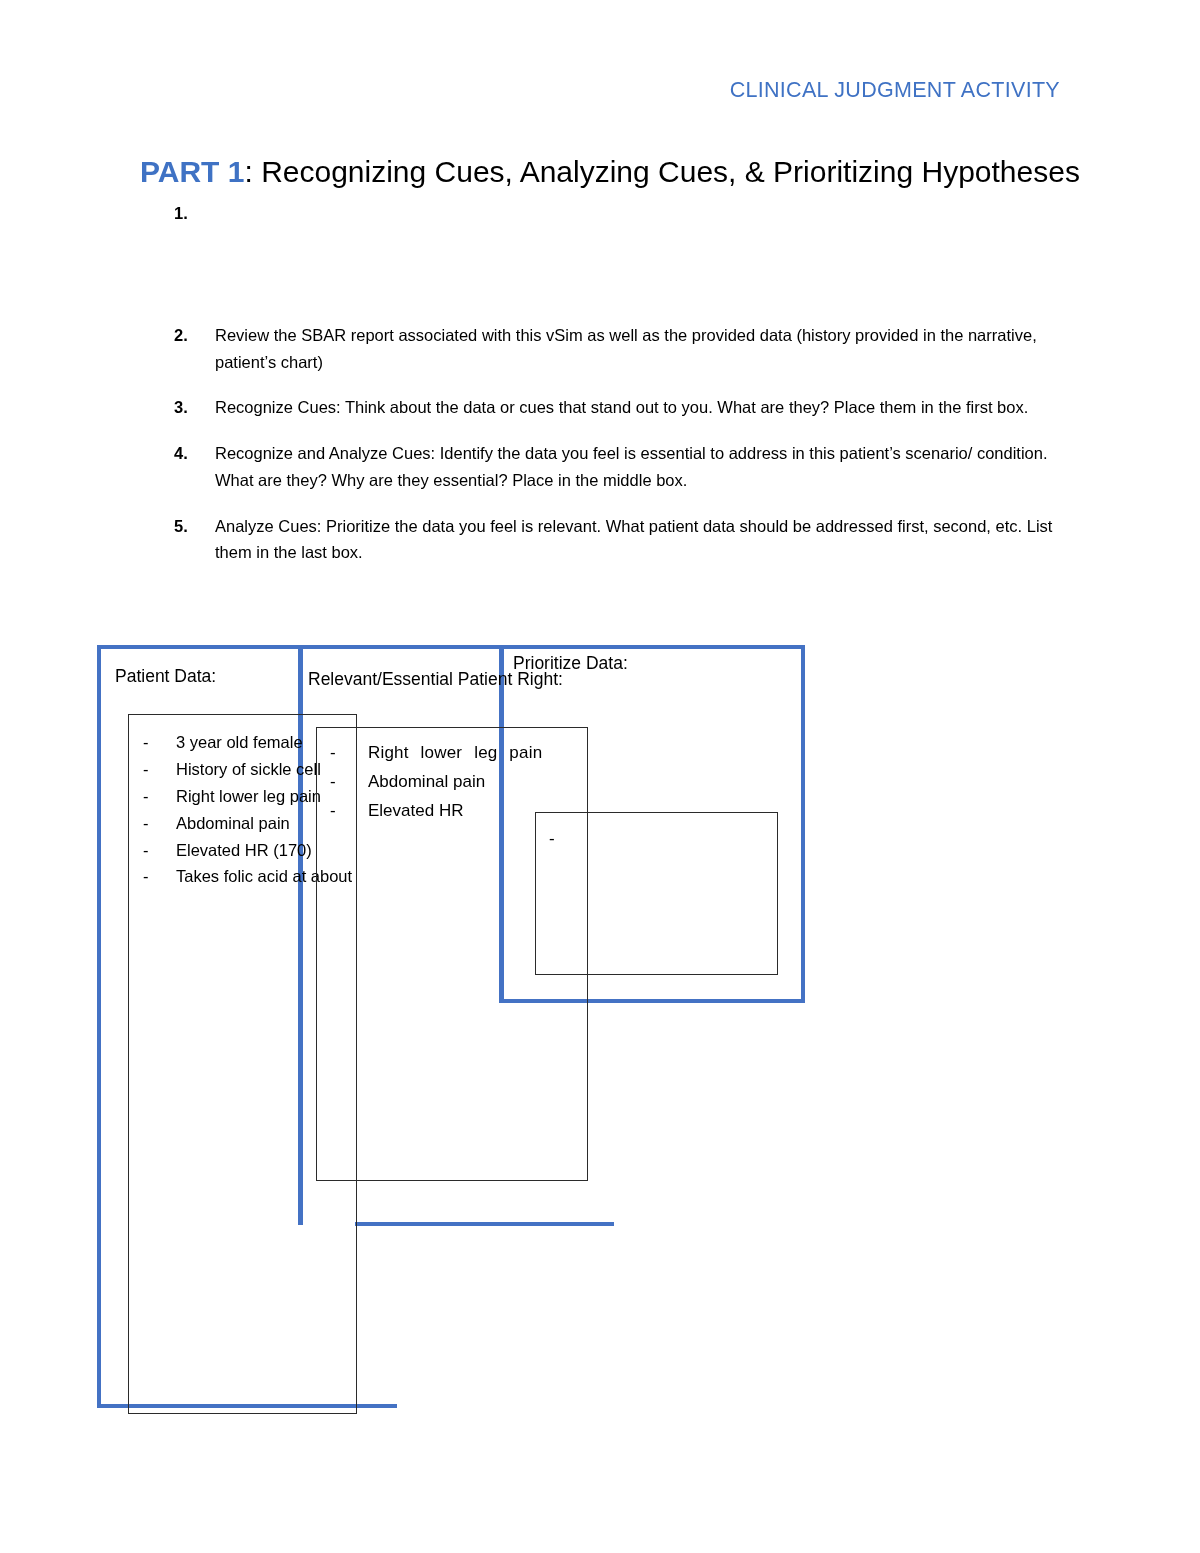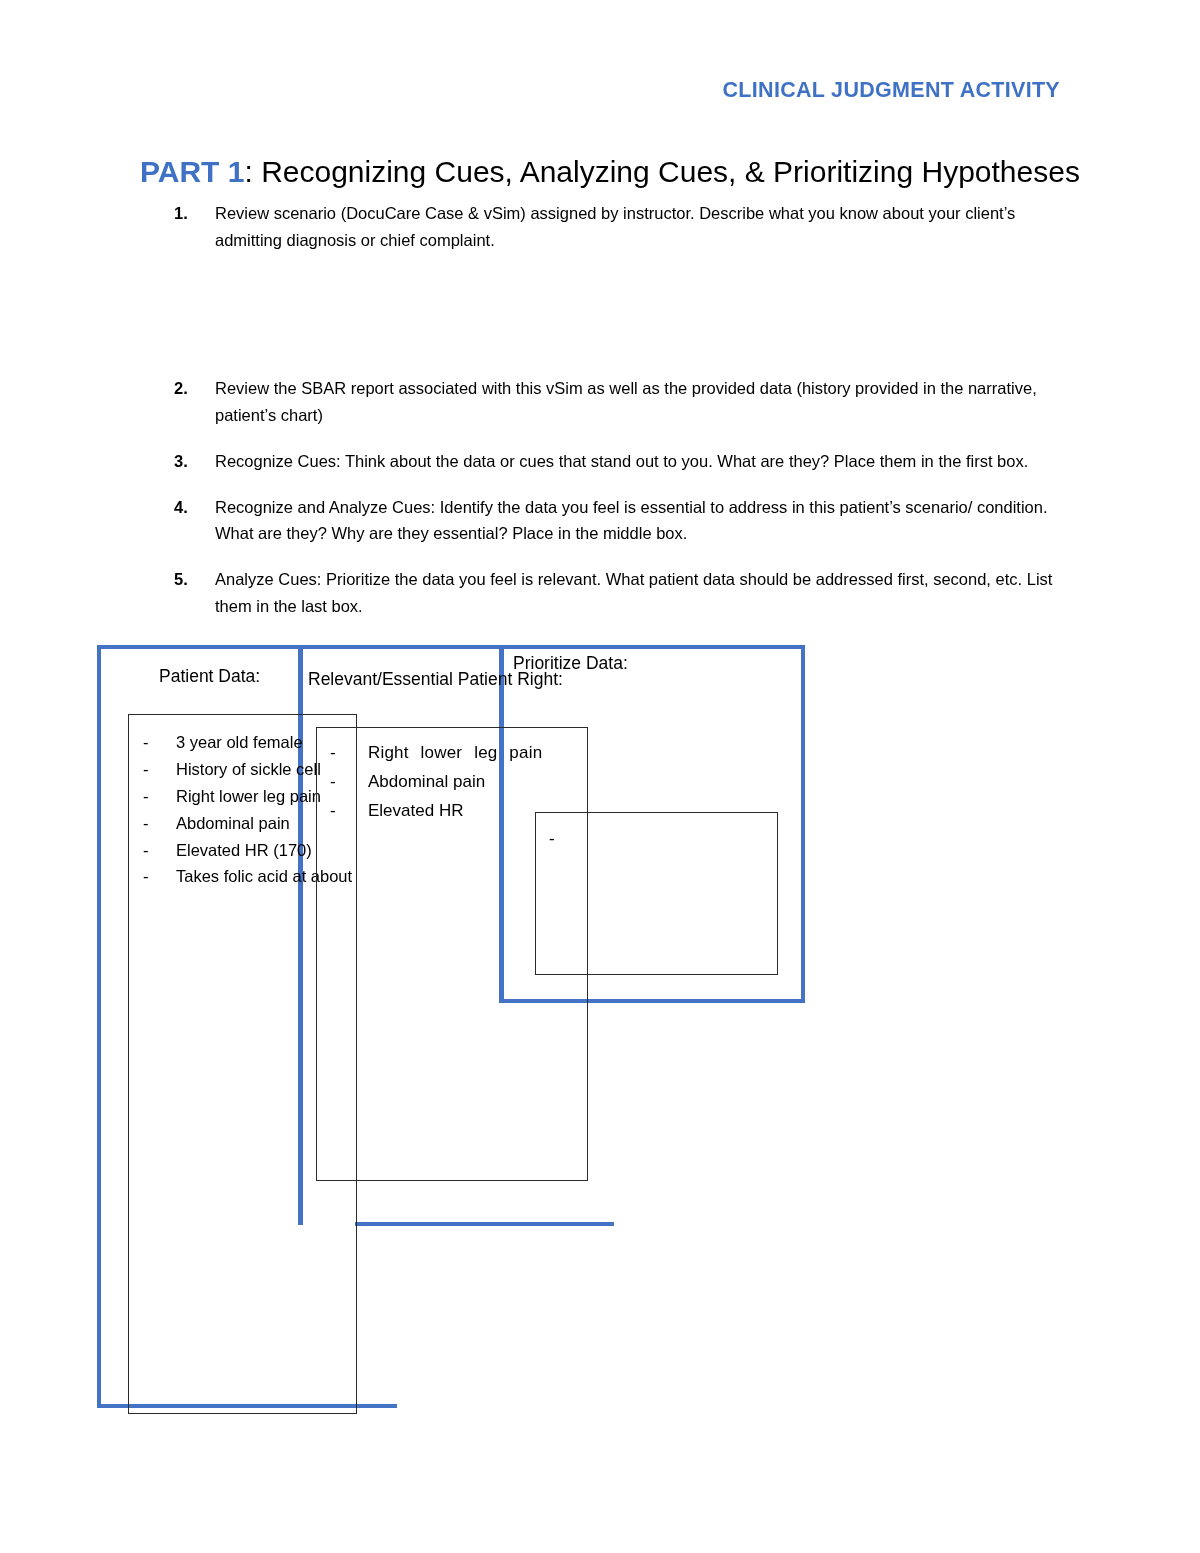--- a/index.html
+++ b/index.html
@@ -18,21 +18,21 @@
 
   
   .doc-header {
     position: absolute;
     top: 78px;
     left: 0;
     width: 1060px;
     text-align: right;
     color: #3f72c4;
     font-size: 21.5px;
-    font-weight: bold;
+    font-weight: normal;
     letter-spacing: 0.3px;
     font-family: "Liberation Sans", sans-serif;
   }
 
   
   .doc-title {
     position: absolute;
     top: 155px;
     left: 140px;
     font-size: 30px;
@@ -154,21 +154,21 @@
     height: 4px;
     background: #4472c4;
   }
 
   
   .col-caption {
     position: absolute;
     font-size: 17.5px;
     white-space: nowrap;
   }
-  #cap-patient   { left: 115px; top: 666px; margin-left: 44px; }
+  #cap-patient   { left: 115px; top: 666px; }
   #cap-relevant  { left: 308px; top: 669px; }
   #cap-prioritize{ left: 513px; top: 653px; }
 
   
   .tbox {
     position: absolute;
     border: 1.6px solid #2b2b2b;
     box-sizing: border-box;
     background: transparent;
   }
@@ -208,21 +208,21 @@
 <body>
 
 <div class="doc-header">CLINICAL JUDGMENT ACTIVITY</div>
 
 <div class="doc-title">
   <span class="part">PART 1</span><span>: Recognizing Cues, Analyzing Cues, &amp; Prioritizing Hypotheses</span>
 </div>
 
 <ol class="steps">
   <li class="step gap-after">
-    <span class="num">1.</span><span>Review scenario (DocuCare Case &amp; vSim) assigned by instructor. Describe what you know about your client’s admitting diagnosis or chief complaint.</span>
+    <span class="num">1.</span>
   </li>
   <li class="step tight">
     <span class="num">2.</span><span>Review the SBAR report associated with this vSim as well as the provided data (history provided in the narrative, patient’s chart)</span>
   </li>
   <li class="step tight">
     <span class="num">3.</span><span class="lead">Recognize Cues:</span><span> Think about the data or cues that stand out to you. What are they? Place them in the first box.</span>
   </li>
   <li class="step tight">
     <span class="num">4.</span><span class="lead">Recognize and Analyze Cues:</span><span> Identify the data you feel is essential to address in this patient’s scenario/ condition. What are they? Why are they essential? Place in the middle box.</span>
   </li>

